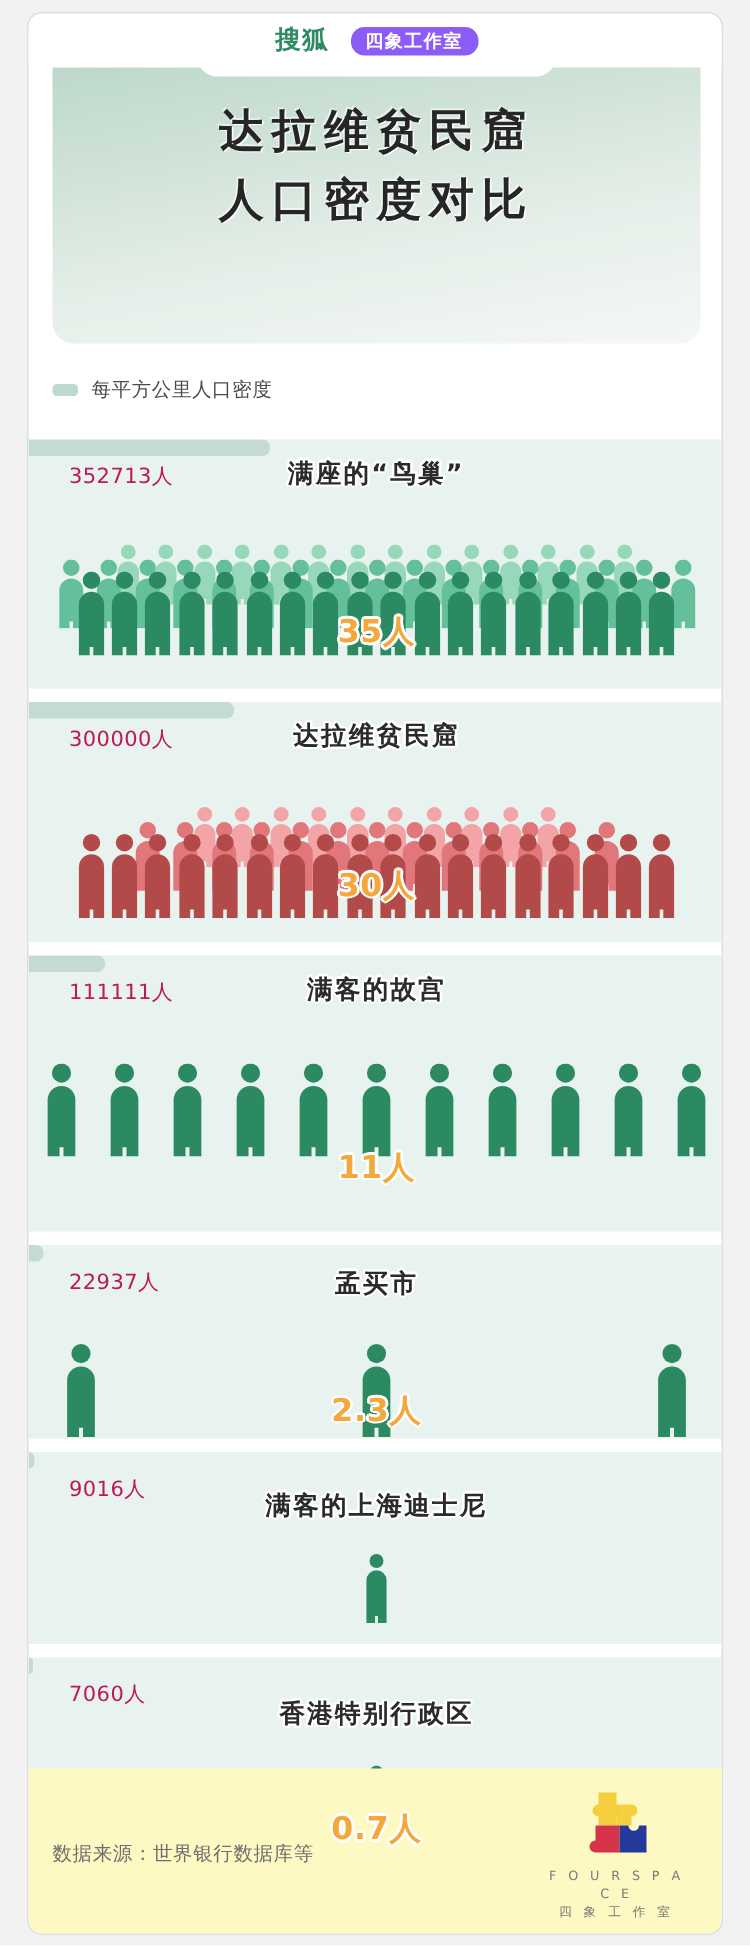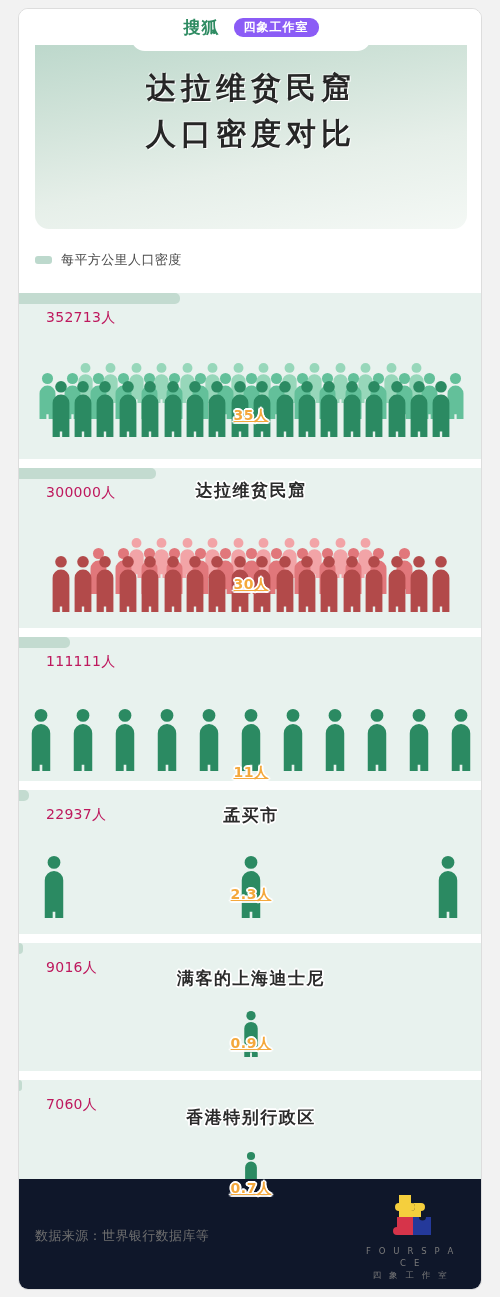--- a/index.html
+++ b/index.html
@@ -102,35 +102,34 @@
     position:absolute; left:0; top:11px; width:464px;
     text-align:center;
     font-size:17px; font-weight:bold; color:#2b2b2b;
     letter-spacing:1.5px;
     text-shadow:
       1.6px 0 0 #fff, -1.6px 0 0 #fff, 0 1.6px 0 #fff, 0 -1.6px 0 #fff,
       1.2px 1.2px 0 #fff, -1.2px 1.2px 0 #fff, 1.2px -1.2px 0 #fff, -1.2px -1.2px 0 #fff;
   }
   .row .per100 {
     position:absolute; left:0; width:464px; text-align:center;
-    font-size:14px; font-weight:bold; color:#f4a83c;
+    font-size:21px; font-weight:bold; color:#f4a83c;
     letter-spacing:.5px;
     text-shadow:
       1.8px 0 0 #fff, -1.8px 0 0 #fff, 0 1.8px 0 #fff, 0 -1.8px 0 #fff,
       1.3px 1.3px 0 #fff, -1.3px 1.3px 0 #fff, 1.3px -1.3px 0 #fff, -1.3px -1.3px 0 #fff;
     z-index:9;
-    text-decoration:underline;
   }
 
   
   .figs { position:absolute; left:0; width:464px; }
   .figrow { position:absolute; display:flex; justify-content:center; }
 
   
-  .footer { position:absolute; left:0; bottom:0; width:464px; height:110px; background:#0f172a; }
+  .footer { position:absolute; left:0; bottom:0; width:464px; height:110px; background:#fef9c3; }
   .src {
     position:absolute; left:16px; top:48px;
     font-size:13px; color:#6f6f6f; letter-spacing:.4px;
   }
   .fsbrand { position:absolute; right:24px; top:14px; width:96px; text-align:center; }
   .fs-mark { width:52px; height:48px; margin:0 auto 4px; position:relative; }
   .fs-name { font-size:8.5px; color:#7a7a7a; letter-spacing:2.6px; line-height:12px;text-align:center; }
   .fs-cn { font-size:8.5px; color:#7a7a7a; letter-spacing:2.6px; line-height:12px; }
 </style>
 </head>
@@ -155,20 +154,21 @@
       <div class="legend-item a">
         <div class="legend-swatch"></div>
         <div class="legend-label">每平方公里人口密度</div>
       </div>
     </div>
 
     <div class="rows" id="rows">
         <div class="row" style="height: 166px;">
           <div class="bar" style="width: 161px;"></div>
           <div class="value">352713人</div>
+          <div class="name">满座的“鸟巢”</div>
           <div class="figs">
             <div class="figrow" style="top: 70px; left: 0px; width: 464px; gap: 8.5px;">
               <svg viewBox="0 0 17 40.32" width="17" height="40.32">
                 <circle cx="8.5" cy="4.93" r="4.93" fill="#97d7ba"></circle>
                 <path d="M1.36 18.4112 a 7.14 7.14 0 0 1 14.28 0 L15.64 40.32 L9.520000000000001 40.32 L9.520000000000001 36.288 L7.48 36.288 L7.48 40.32 L1.36 40.32 Z" fill="#97d7ba"></path>
               </svg>
               <svg viewBox="0 0 17 40.32" width="17" height="40.32">
                 <circle cx="8.5" cy="4.93" r="4.93" fill="#97d7ba"></circle>
                 <path d="M1.36 18.4112 a 7.14 7.14 0 0 1 14.28 0 L15.64 40.32 L9.520000000000001 40.32 L9.520000000000001 36.288 L7.48 36.288 L7.48 40.32 L1.36 40.32 Z" fill="#97d7ba"></path>
               </svg>
@@ -539,23 +539,24 @@
                 <path d="M1.6 21.96 a 8.4 8.4 0 0 1 16.8 0 L18.400000000000002 56 L11.200000000000001 56 L11.200000000000001 50.4 L8.8 50.4 L8.8 56 L1.6 56 Z" fill="#b24a4a"></path>
               </svg>
               <svg viewBox="0 0 20 56" width="20" height="56">
                 <circle cx="10" cy="5.8" r="5.8" fill="#b24a4a"></circle>
                 <path d="M1.6 21.96 a 8.4 8.4 0 0 1 16.8 0 L18.400000000000002 56 L11.200000000000001 56 L11.200000000000001 50.4 L8.8 50.4 L8.8 56 L1.6 56 Z" fill="#b24a4a"></path>
               </svg>
             </div>
           </div>
           <div class="per100" style="top: 108px;">30人</div>
         </div>
-        <div class="row" style="height: 144px;">
+        <div class="row" style="height: 184px;">
           <div class="bar" style="width: 50.715px;"></div>
           <div class="value">111111人</div>
+          <div class="name">满客的故宫</div>
           <div class="figs">
             <div class="figrow" style="top: 72px; left: 0px; width: 464px; gap: 20px;">
               <svg viewBox="0 0 22 62" width="22" height="62">
                 <circle cx="11" cy="6.38" r="6.38" fill="#2b8a62"></circle>
                 <path d="M1.76 24.17 a 9.24 9.24 0 0 1 18.48 0 L20.240000000000002 62 L12.32 62 L12.32 55.8 L9.68 55.8 L9.68 62 L1.76 62 Z" fill="#2b8a62"></path>
               </svg>
               <svg viewBox="0 0 22 62" width="22" height="62">
                 <circle cx="11" cy="6.38" r="6.38" fill="#2b8a62"></circle>
                 <path d="M1.76 24.17 a 9.24 9.24 0 0 1 18.48 0 L20.240000000000002 62 L12.32 62 L12.32 55.8 L9.68 55.8 L9.68 62 L1.76 62 Z" fill="#2b8a62"></path>
               </svg>
@@ -592,21 +593,21 @@
                 <path d="M1.76 24.17 a 9.24 9.24 0 0 1 18.48 0 L20.240000000000002 62 L12.32 62 L12.32 55.8 L9.68 55.8 L9.68 62 L1.76 62 Z" fill="#2b8a62"></path>
               </svg>
               <svg viewBox="0 0 22 62" width="22" height="62">
                 <circle cx="11" cy="6.38" r="6.38" fill="#2b8a62"></circle>
                 <path d="M1.76 24.17 a 9.24 9.24 0 0 1 18.48 0 L20.240000000000002 62 L12.32 62 L12.32 55.8 L9.68 55.8 L9.68 62 L1.76 62 Z" fill="#2b8a62"></path>
               </svg>
             </div>
           </div>
           <div class="per100" style="top: 98px; margin-top: 29px;">11人</div>
         </div>
-        <div class="row" style="height: 144px;">
+        <div class="row" style="height: 129px;">
           <div class="bar" style="width: 10.465px;"></div>
           <div class="value">22937人</div>
           <div class="name" style="top: 14px;">孟买市</div>
           <div class="figs">
             <div class="figrow" style="top: 66px; left: 0px; width: 464px; justify-content: space-between; padding: 0px 24px; box-sizing: border-box;">
               <svg viewBox="0 0 22 62" width="22" height="62">
                 <circle cx="11" cy="6.38" r="6.38" fill="#2b8a62"></circle>
                 <path d="M1.76 24.17 a 9.24 9.24 0 0 1 18.48 0 L20.240000000000002 62 L12.32 62 L12.32 55.8 L9.68 55.8 L9.68 62 L1.76 62 Z" fill="#2b8a62"></path>
               </svg>
               <svg viewBox="0 0 22 62" width="22" height="62">
@@ -626,21 +627,20 @@
           <div class="value">9016人</div>
           <div class="name" style="top: 24px;">满客的上海迪士尼</div>
           <div class="figs">
             <div class="figrow" style="top: 68px; left: 0px; width: 464px;">
               <svg viewBox="0 0 16 46" width="16" height="46">
                 <circle cx="8" cy="4.64" r="4.64" fill="#2b8a62"></circle>
                 <path d="M1.28 17.61 a 6.72 6.72 0 0 1 13.44 0 L14.72 46 L8.96 46 L8.96 41.4 L7.04 41.4 L7.04 46 L1.28 46 Z" fill="#2b8a62"></path>
               </svg>
             </div>
           </div>
-          <div class="per100" style="top: 92px;">0.9人</div>
         </div>
         <div class="row" style="height: 140px;">
           <div class="bar" style="width: 3.22px;"></div>
           <div class="value">7060人</div>
           <div class="name" style="top: 26px;">香港特别行政区</div>
           <div class="figs">
             <div class="figrow" style="top: 72px; left: 0px; width: 464px;">
               <svg viewBox="0 0 14 42" width="14" height="42">
                 <circle cx="7" cy="4.06" r="4.06" fill="#2b8a62"></circle>
                 <path d="M1.12 15.469999999999999 a 5.88 5.88 0 0 1 11.76 0 L12.88 42 L7.840000000000001 42 L7.840000000000001 37.8 L6.16 37.8 L6.16 42 L1.12 42 Z" fill="#2b8a62"></path>

